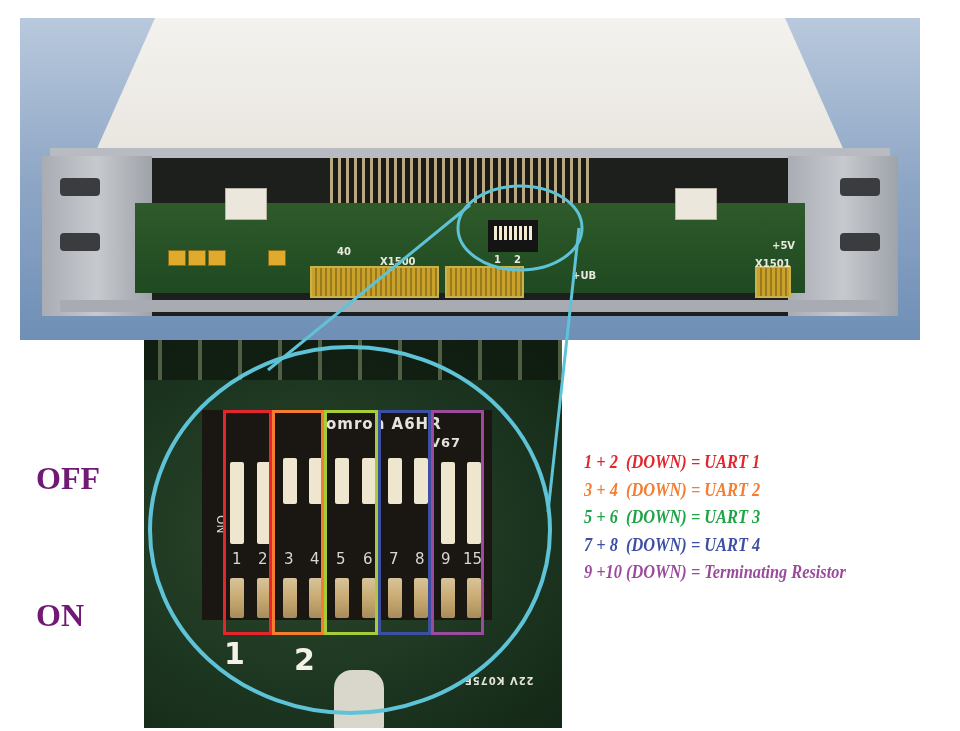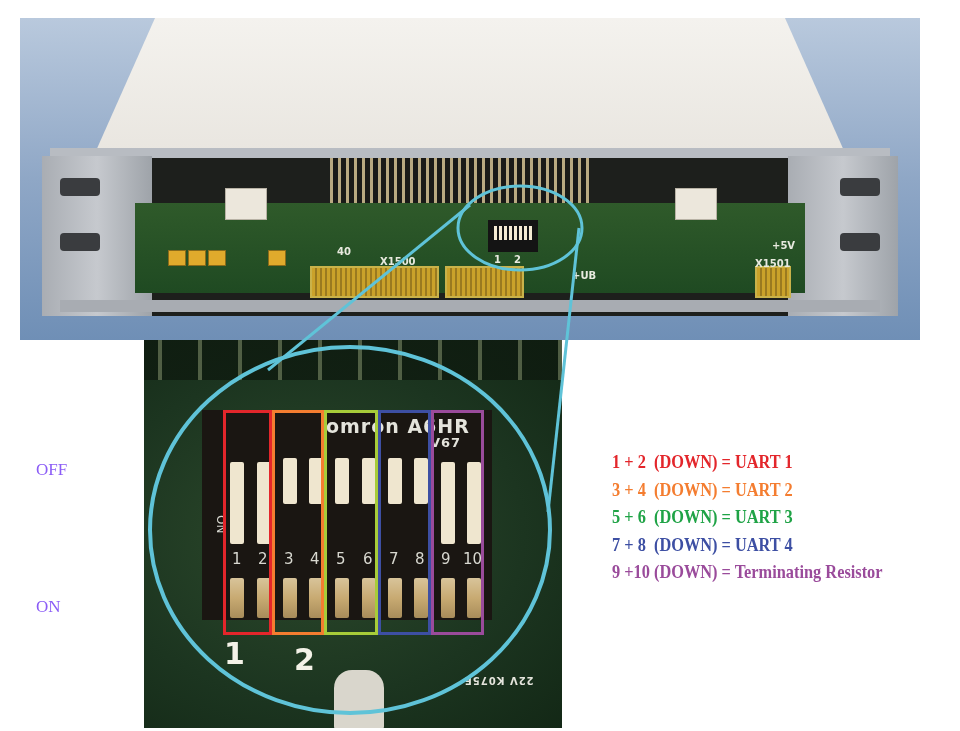--- a/index.html
+++ b/index.html
@@ -93,31 +93,31 @@
       border-radius: 2px;
     }
     .dip-num {
       position: absolute; color: #d8d8d0; font-family: "DejaVu Sans", sans-serif; font-size: 15px;
     }
     .group-box {
       position: absolute; top: 410px; height: 225px; border: 3px solid; box-sizing: border-box;
     }
     .brand {
       position: absolute; color: #e4e4dc; font-family: "DejaVu Sans", sans-serif; font-weight: bold;
-      font-size: 19px; letter-spacing: 1px;
+      font-size: 15px; letter-spacing: 1px;
     }
     .pcb-digit {
       position: absolute; color: #f4f2e8; font-family: "DejaVu Sans", sans-serif; font-weight: bold;
       font-size: 30px;
     }
     
     .state-label {
-      position: absolute; left: 36px; font-size: 17px; font-weight: normal; color: #8b5cf6;
-    }
-    #legend { position: absolute; left: 612px; top: 448px; }
+      position: absolute; left: 36px; font-size: 32px; font-weight: bold; color: #701a75;
+    }
+    #legend { position: absolute; left: 584px; top: 448px; font-style: italic; }
     .legend-row {
       font-family: "Liberation Serif", serif; font-weight: bold; font-size: 19px;
       line-height: 27.5px; white-space: pre; transform: scaleX(0.86); transform-origin: left;
     }
     svg.overlay { position: absolute; left: 0; top: 0; }
   </style>
 </head>
 <body>
 
 <div id="top-photo">
@@ -183,21 +183,21 @@
 
   <span class="dip-num" style="left:88px;top:210px">1</span>
   <span class="dip-num" style="left:114px;top:210px">2</span>
   <span class="dip-num" style="left:140px;top:210px">3</span>
   <span class="dip-num" style="left:166px;top:210px">4</span>
   <span class="dip-num" style="left:192px;top:210px">5</span>
   <span class="dip-num" style="left:219px;top:210px">6</span>
   <span class="dip-num" style="left:245px;top:210px">7</span>
   <span class="dip-num" style="left:271px;top:210px">8</span>
   <span class="dip-num" style="left:297px;top:210px">9</span>
-  <span class="dip-num" style="left:319px;top:210px">10</span>
+  <span class="dip-num" style="left:319px;top:210px">15</span>
 
   <div class="dip-pin" style="left:86px;top:238px"></div>
   <div class="dip-pin" style="left:113px;top:238px"></div>
   <div class="dip-pin" style="left:139px;top:238px"></div>
   <div class="dip-pin" style="left:165px;top:238px"></div>
   <div class="dip-pin" style="left:191px;top:238px"></div>
   <div class="dip-pin" style="left:218px;top:238px"></div>
   <div class="dip-pin" style="left:244px;top:238px"></div>
   <div class="dip-pin" style="left:270px;top:238px"></div>
   <div class="dip-pin" style="left:297px;top:238px"></div>

